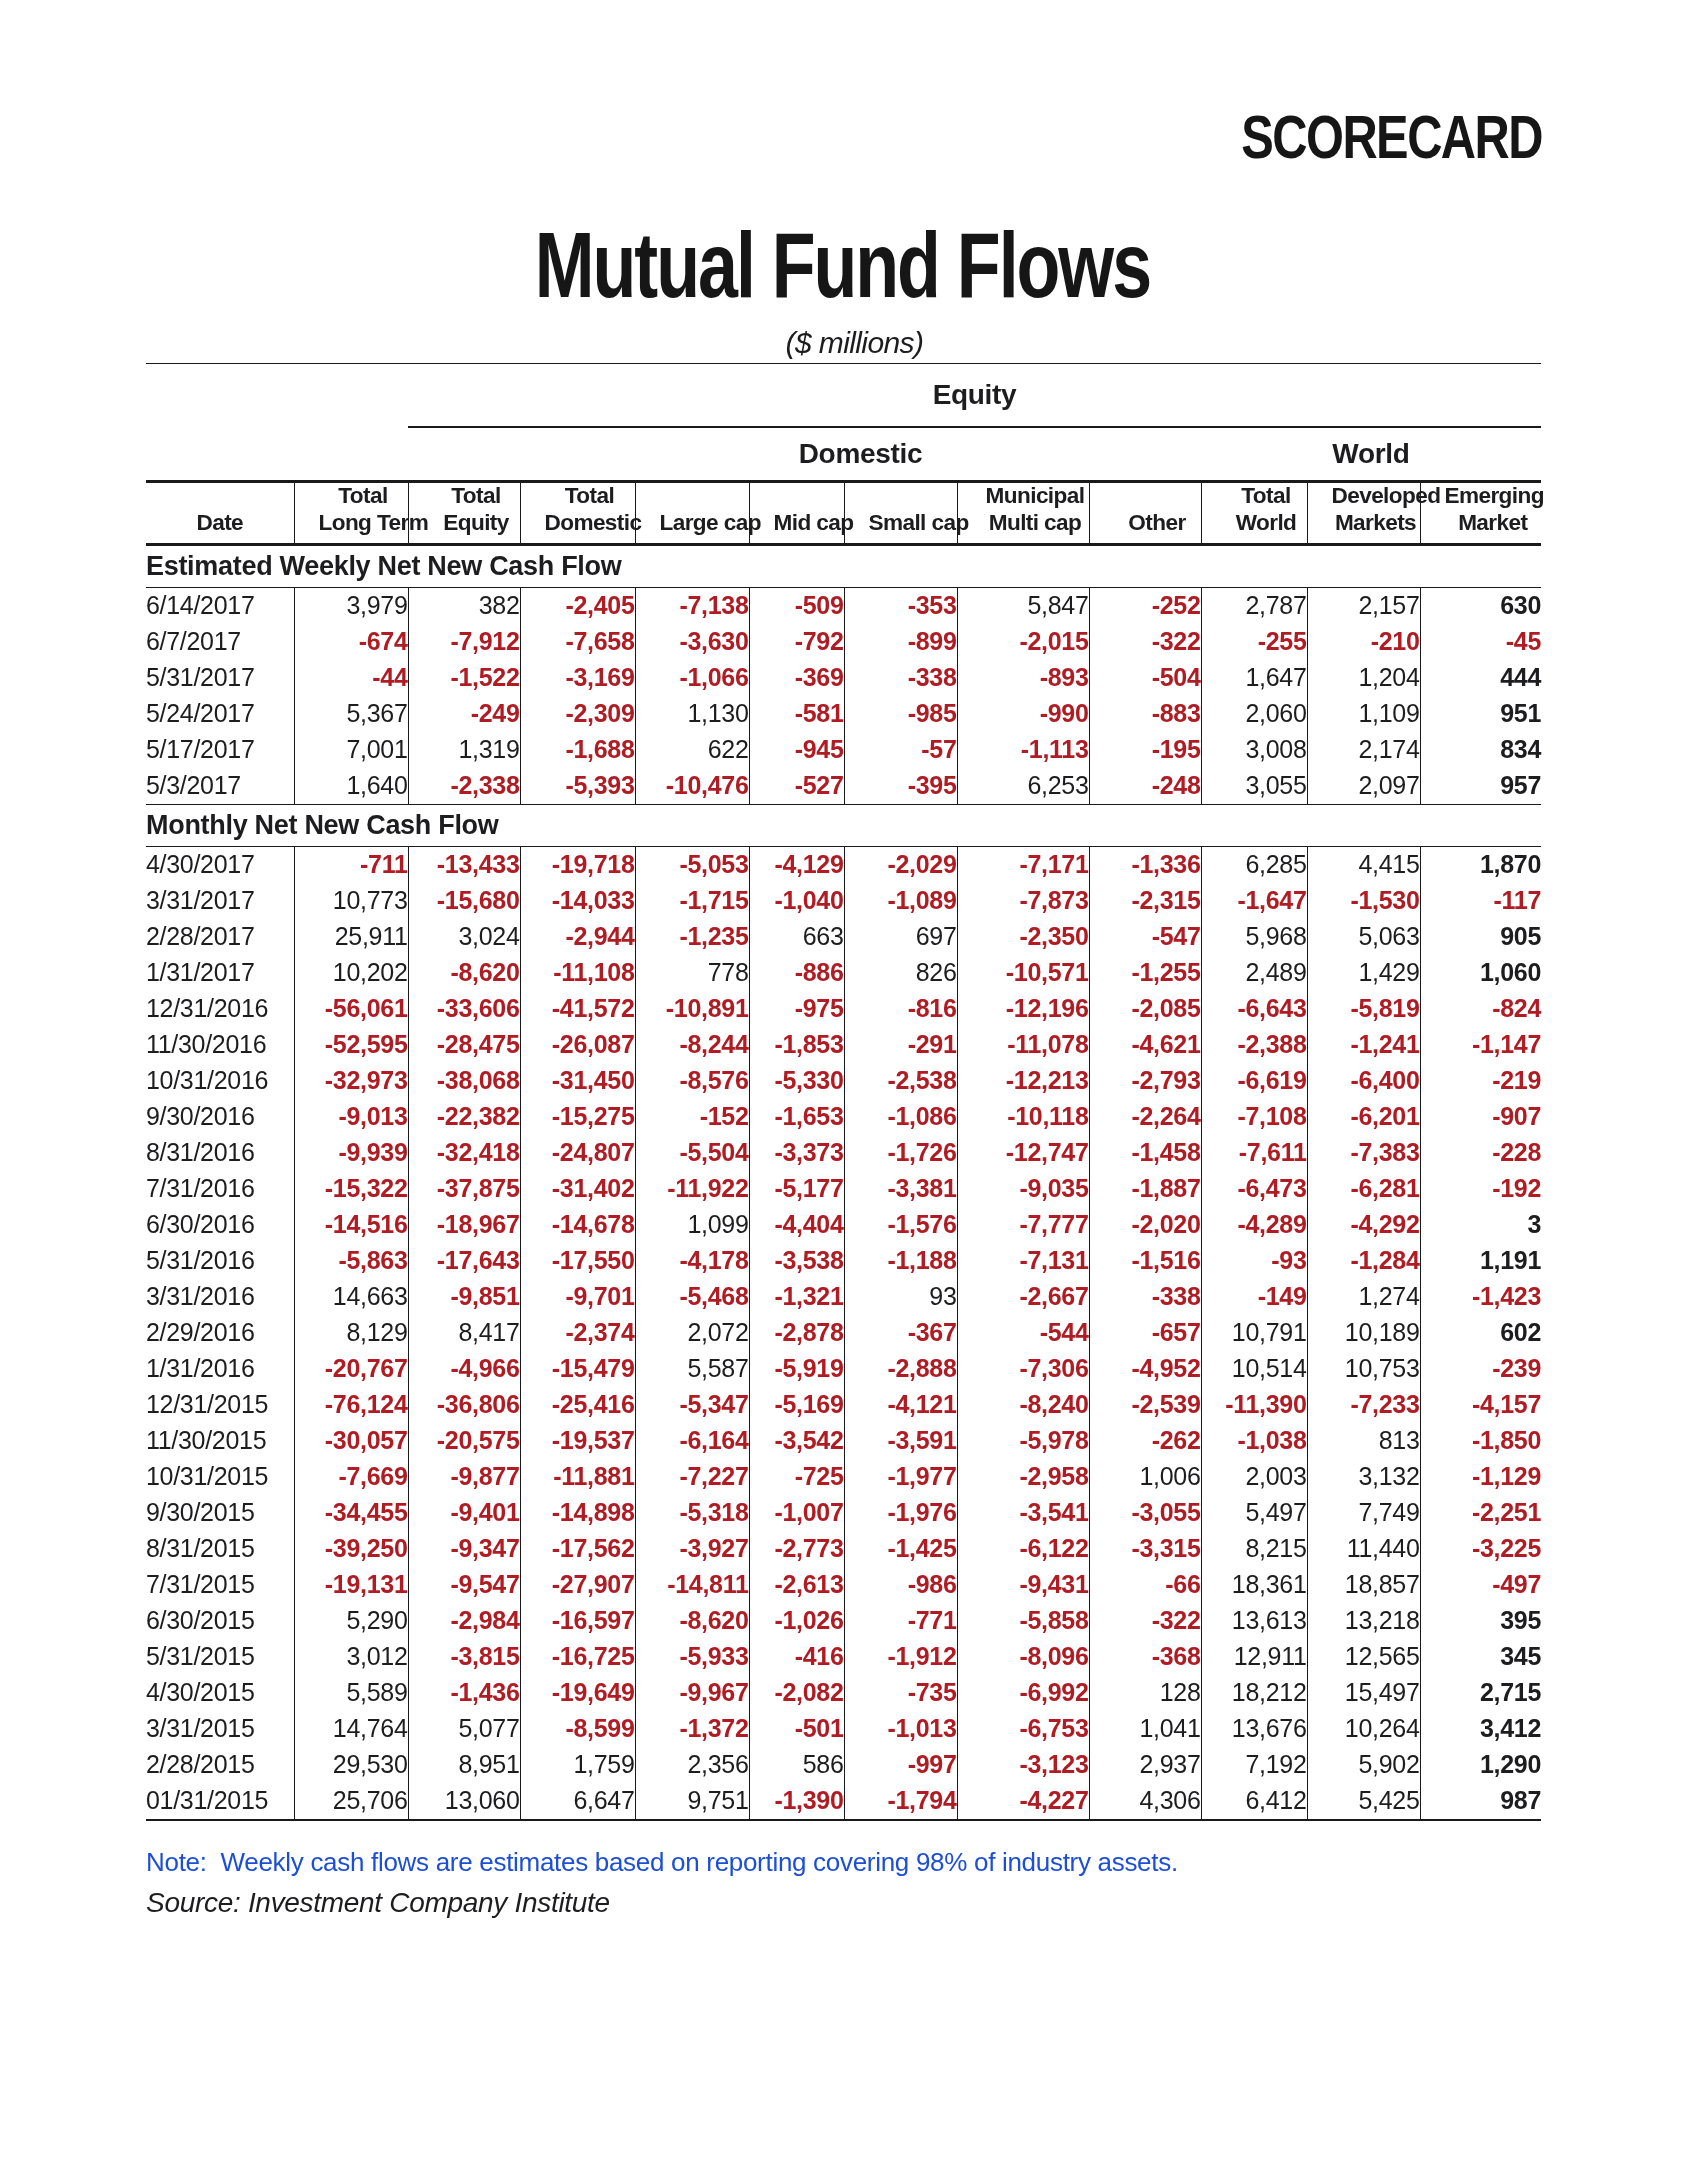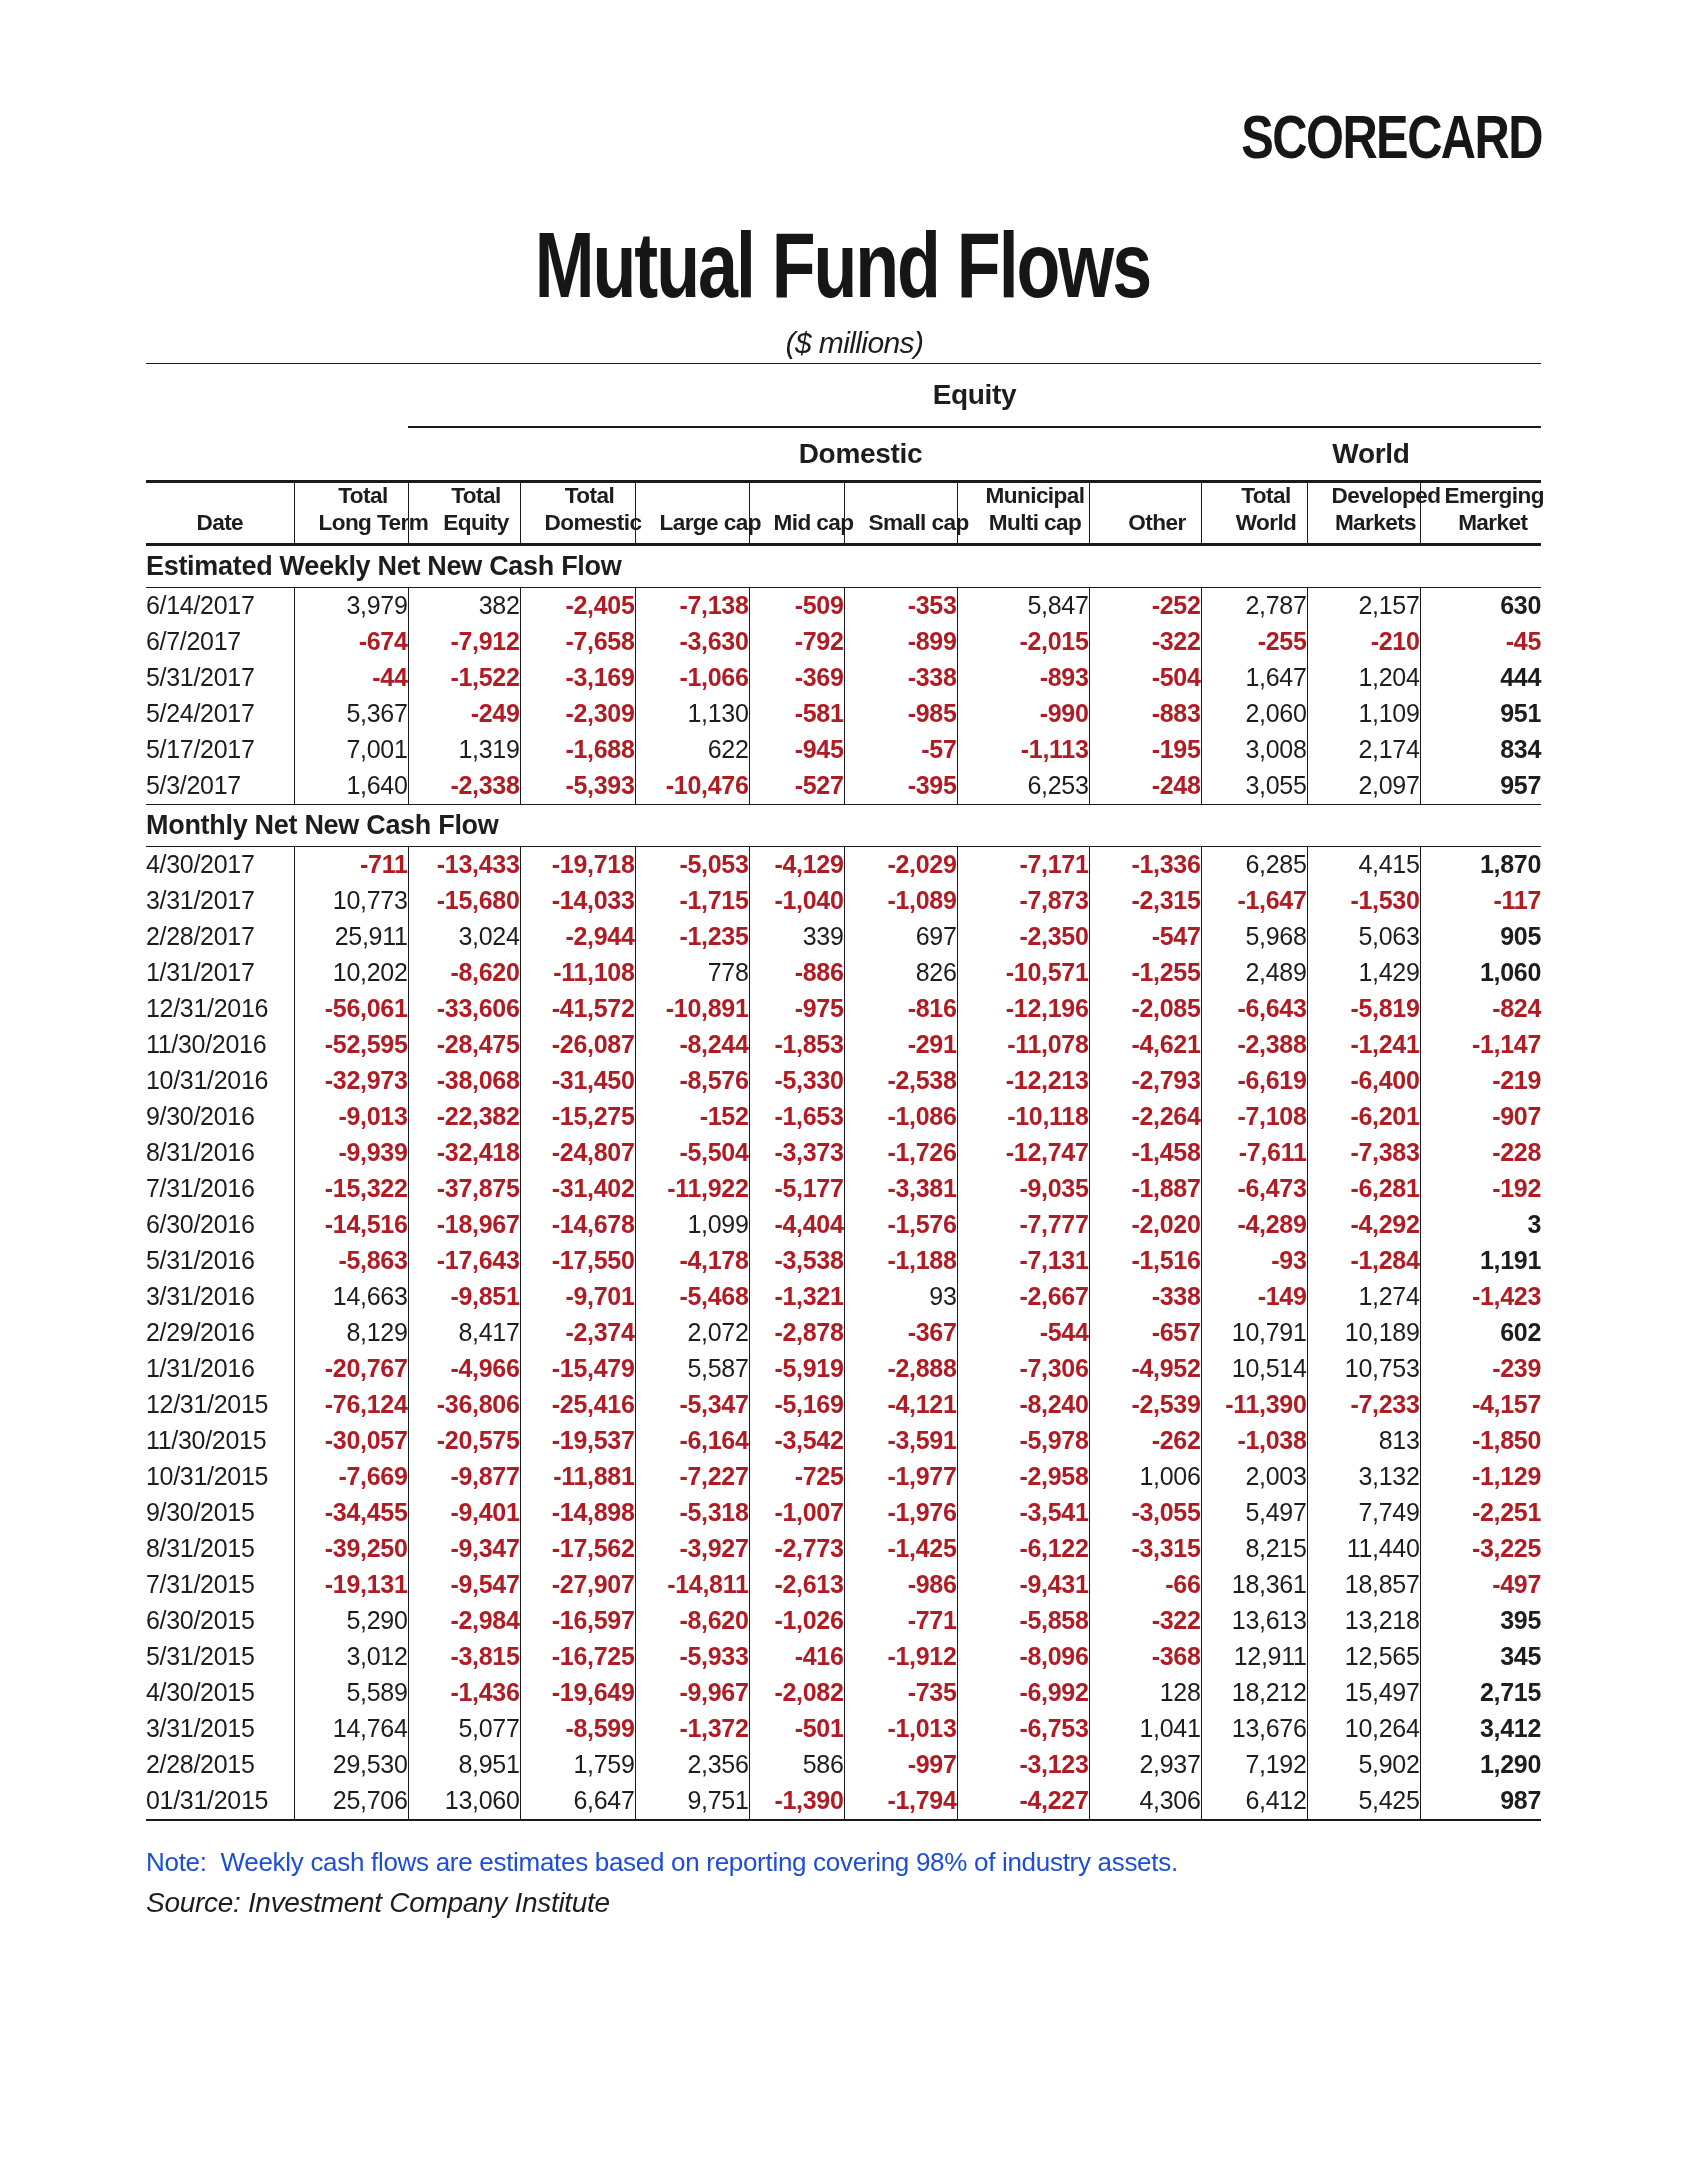--- a/index.html
+++ b/index.html
@@ -292,21 +292,21 @@
             <td class="cell v num neg">-1,647</td>
             <td class="cell v num neg">-1,530</td>
             <td class="cell v num em neg">-117</td>
           </tr>
           <tr>
             <td class="cell date">2/28/2017</td>
             <td class="cell v num">25,911</td>
             <td class="cell v num">3,024</td>
             <td class="cell v num neg">-2,944</td>
             <td class="cell v num neg">-1,235</td>
-            <td class="cell v num">339</td>
+            <td class="cell v num">663</td>
             <td class="cell v num">697</td>
             <td class="cell v num neg">-2,350</td>
             <td class="cell v num neg">-547</td>
             <td class="cell v num">5,968</td>
             <td class="cell v num">5,063</td>
             <td class="cell v num em">905</td>
           </tr>
           <tr>
             <td class="cell date">1/31/2017</td>
             <td class="cell v num">10,202</td>

